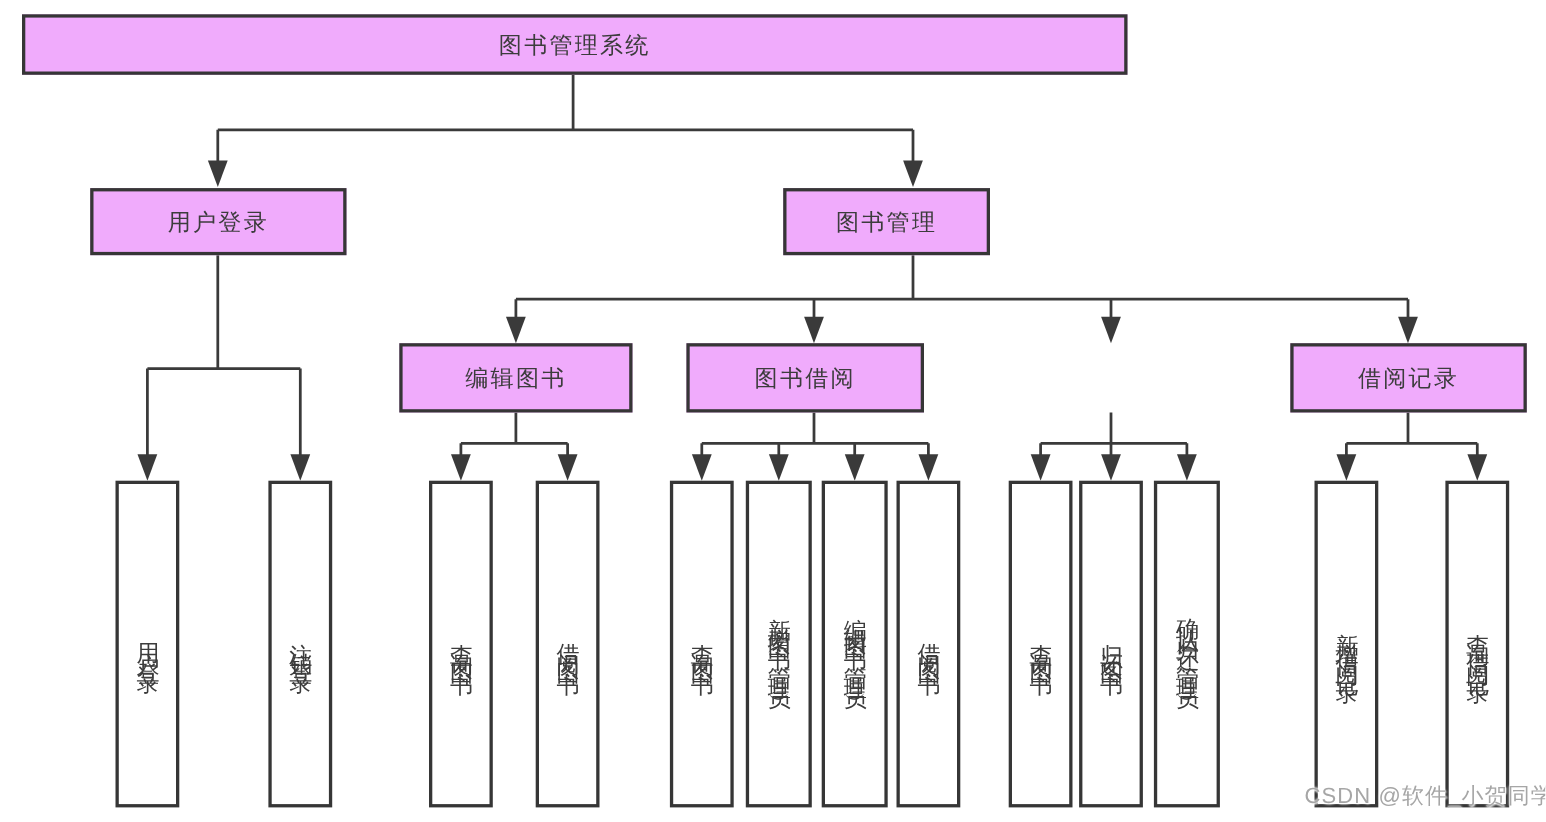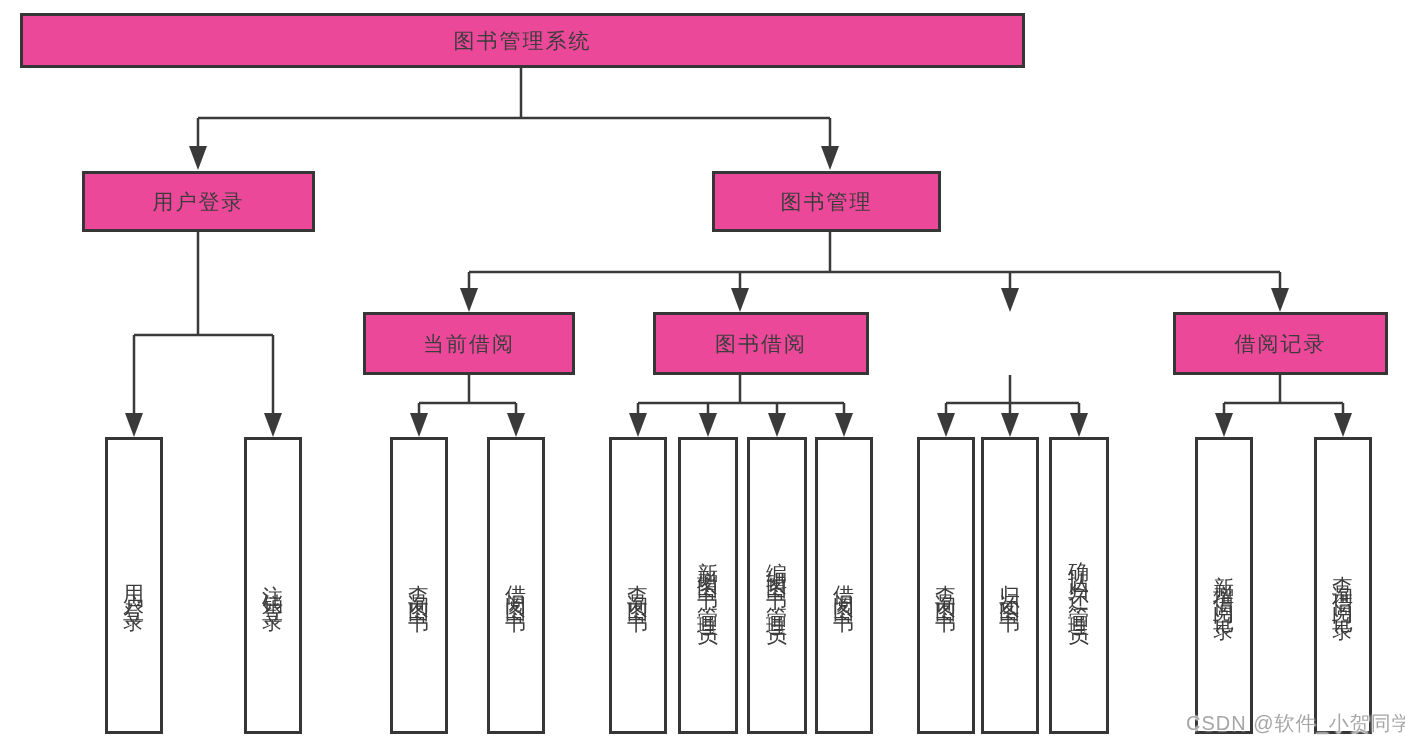--- a/index.html
+++ b/index.html
@@ -2,21 +2,21 @@
 <html><head>
 <meta charset="utf-8">
 <style>
   html,body { margin:0; padding:0; background:#ffffff; }
   #stage {
     position:relative; width:1405px; height:747px; background:#ffffff;
     font-family:"Liberation Sans", sans-serif; overflow:hidden;
   }
   #connectors { position:absolute; left:0; top:0; z-index:0; }
   .hnode {
-    position:absolute; z-index:1; background:#ec4899;
+    position:absolute; z-index:1; background:#f0abfc;
     border:3px solid #363636; box-sizing:border-box;
     display:flex; align-items:center; justify-content:center;
     font-size:21px; letter-spacing:2px; color:#3c3c3c; white-space:nowrap;
   }
   .vnode {
     position:absolute; z-index:1; background:#ffffff;
     border:3px solid #363636; box-sizing:border-box;
     display:flex; align-items:center; justify-content:center;
   }
   .vnode span {
@@ -62,24 +62,24 @@
         <polygon points="1001,413 1019,413 1010,437"></polygon>
         <polygon points="1070,413 1088,413 1079,437"></polygon>
         <polygon points="1215,413 1233,413 1224,437"></polygon>
         <polygon points="1334,413 1352,413 1343,437"></polygon>
       </g>
   </svg>
 
   <div class="hnode" style="left:20px;top:13px;width:1005px;height:55px">图书管理系统</div>
 
   <div class="hnode" style="left:82px;top:171px;width:233px;height:61px">用户登录</div>
-  <div class="hnode" style="left:712px;top:171px;width:229px;height:61px">图书管理</div>
+  <div class="hnode" style="left:712px;top:171px;width:188px;height:61px">图书管理</div>
 
-  <div class="hnode" style="left:363px;top:312px;width:212px;height:63px">当前借阅</div>
-  <div class="hnode" style="left:653px;top:312px;width:216px;height:63px">图书借阅</div>
+  <div class="hnode" style="left:363px;top:312px;width:212px;height:63px">编辑图书</div>
+  <div class="hnode" style="left:624px;top:312px;width:216px;height:63px">图书借阅</div>
   <div class="hnode" style="left:1173px;top:312px;width:215px;height:63px">借阅记录</div>
 
   <div class="vnode" style="left:105px;top:437px;width:58px;height:297px">
     <span>用户登录</span>
     </div>
   <div class="vnode" style="left:244px;top:437px;width:58px;height:297px">
     <span>注销登录</span>
     </div>
 
   <div class="vnode" style="left:390px;top:437px;width:58px;height:297px">

